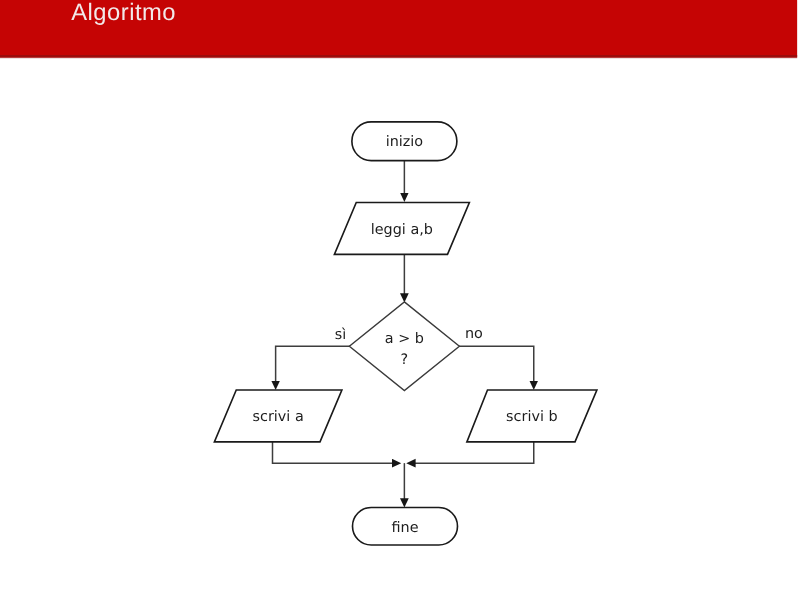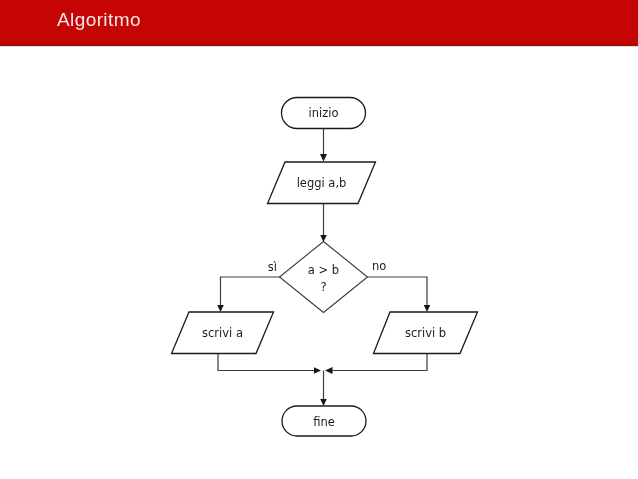--- a/index.html
+++ b/index.html
@@ -8,21 +8,21 @@
   .slide {
     position:relative; width:638px; height:479px;
     background:#ffffff; overflow:hidden;
   }
 
   .slide-header {
     position:absolute; top:0; left:0; width:638px; height:44px;
     background:#c50404;
     border-bottom:2px solid #9b0c0c;
     box-sizing:content-box;
-    display:flex; align-items:center;
+    display:flex; align-items:flex-start;
     padding:0;
     box-shadow:0 1px 0 #e8d7d7;
   }
   .slide-title {
     display:block;
     margin:0 0 4px 57px;
     font-size:19px;
     letter-spacing:0.4px;
     color:#f2e9e9;
     font-weight:normal;

